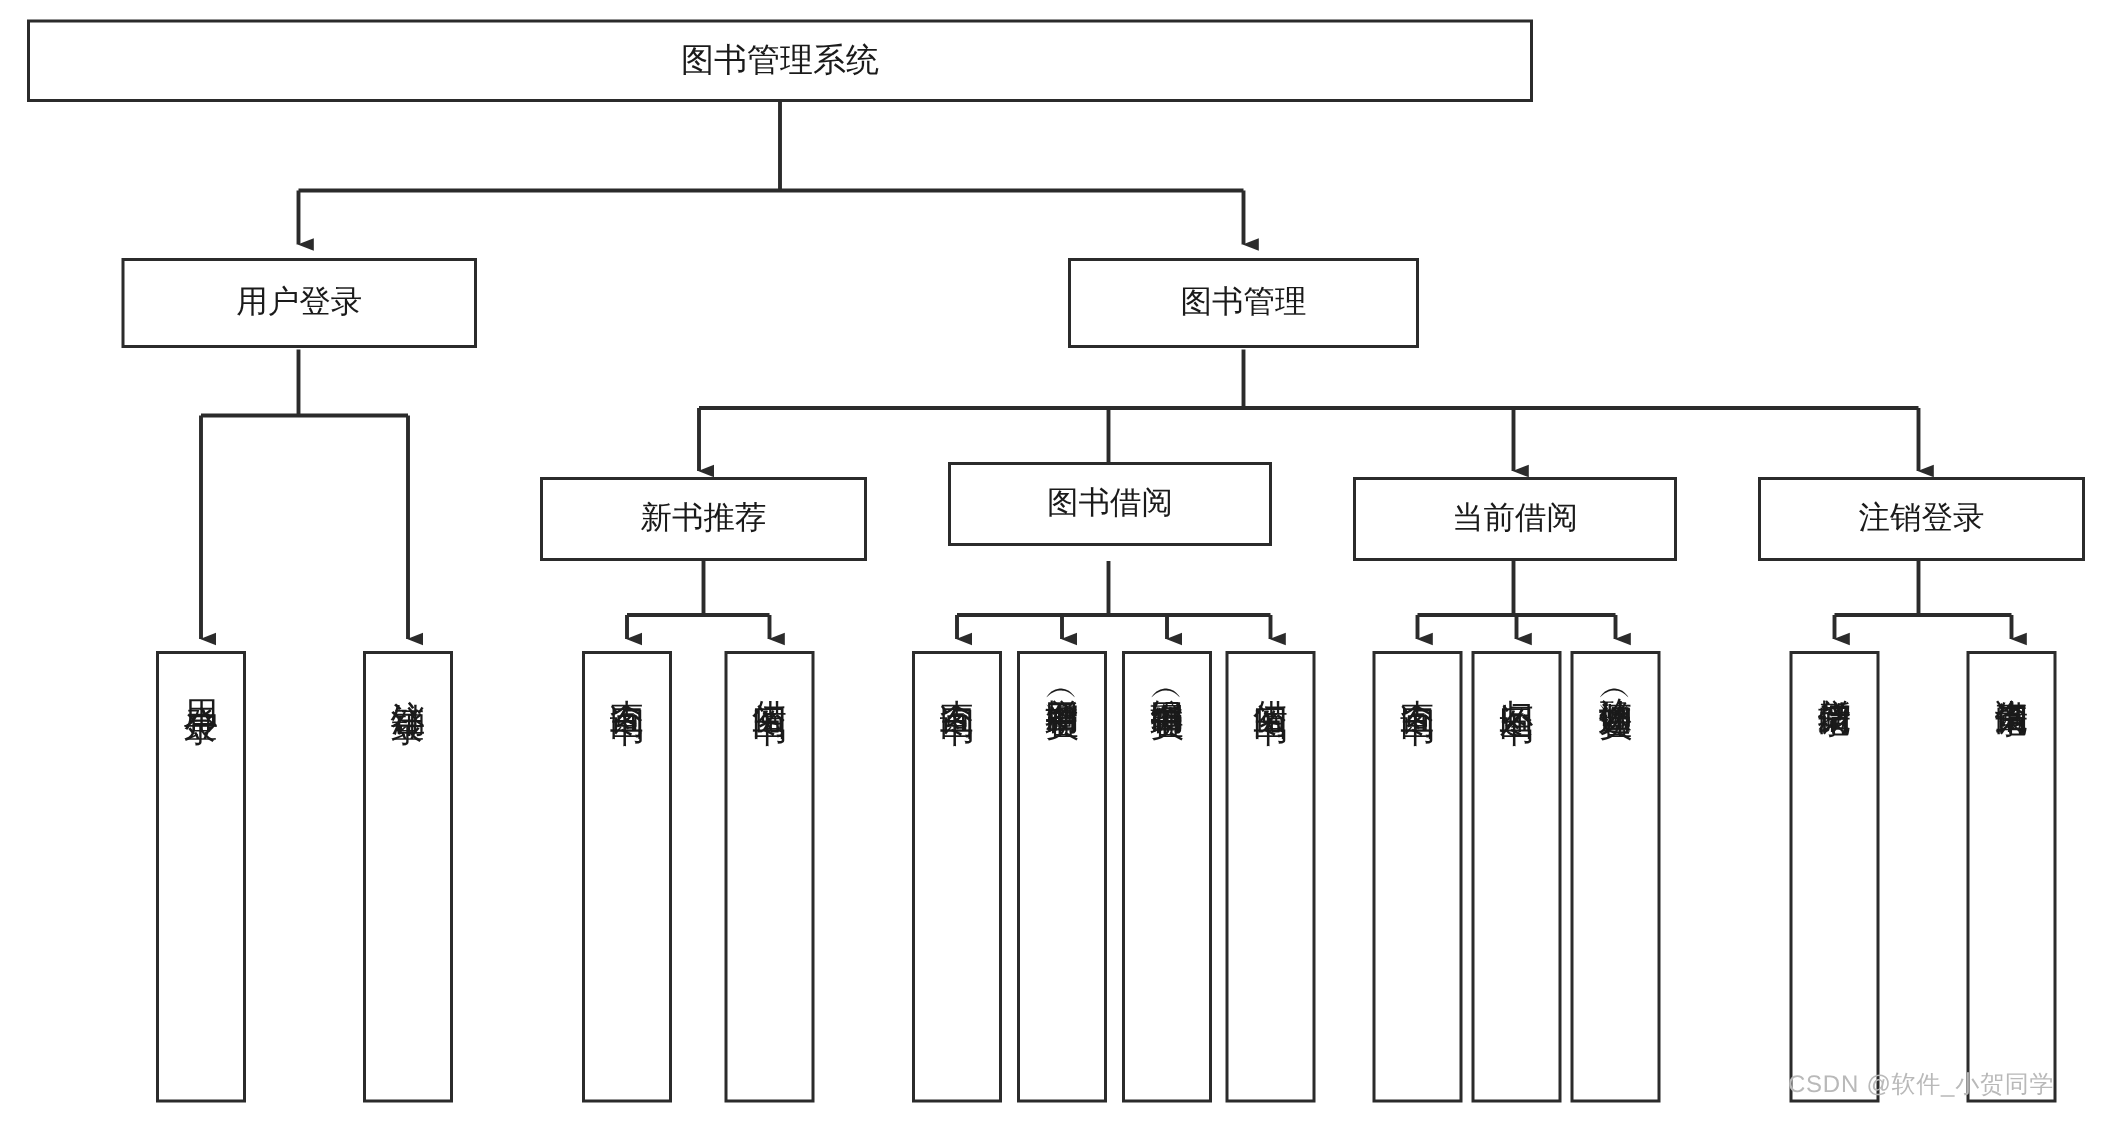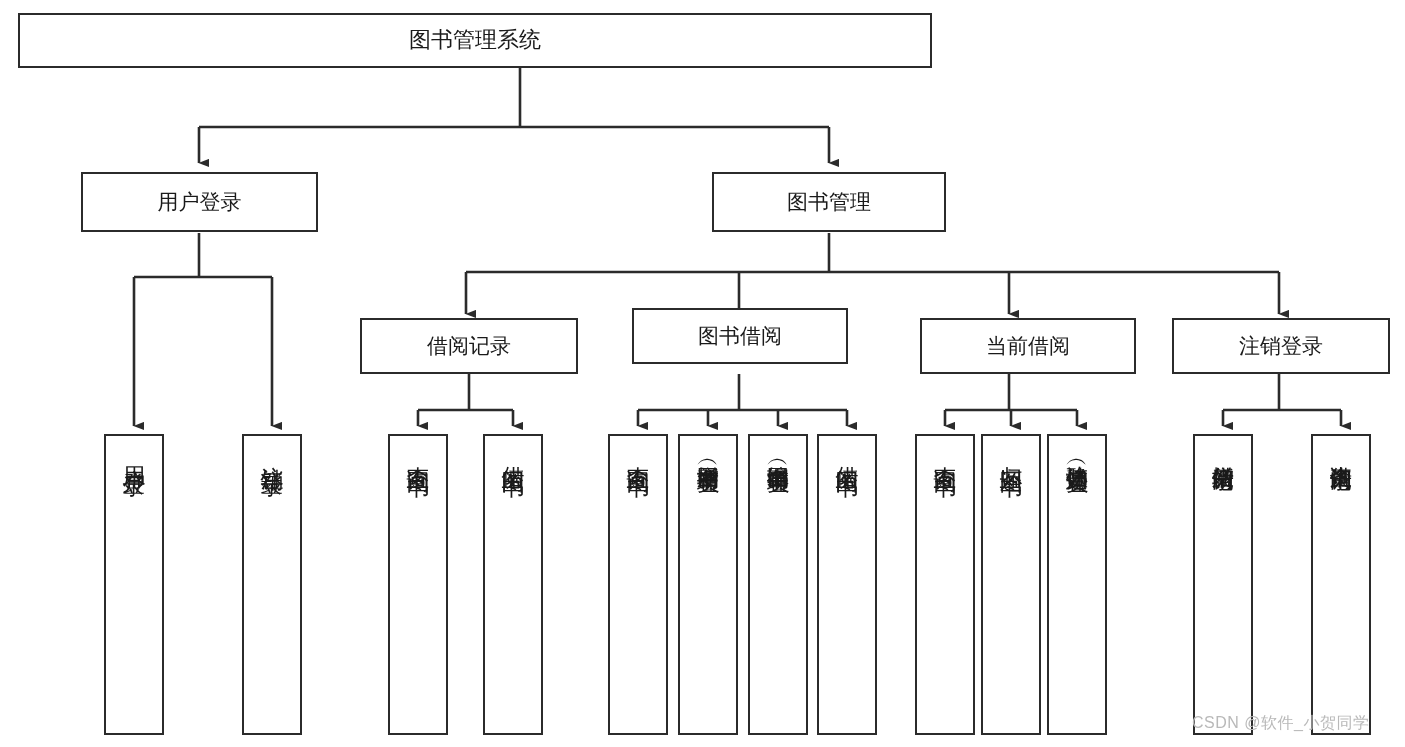--- a/index.html
+++ b/index.html
@@ -127,38 +127,38 @@
       <path d="M1011,410 L1011,426" marker-end="url(#arrowhead)"></path>
       <path d="M1077,410 L1077,426" marker-end="url(#arrowhead)"></path>
 
       <path d="M1279,374 L1279,410"></path>
       <path d="M1223,410 L1341,410"></path>
       <path d="M1223,410 L1223,426" marker-end="url(#arrowhead)"></path>
       <path d="M1341,410 L1341,426" marker-end="url(#arrowhead)"></path>
     </g>
   </svg>
 
-  <div class="node root h-text" style="left:18px; top:13px; width:914px; height:55px;">
+  <div class="node root h-text" style="left:18px; top:13px; width:1004px; height:55px;">
     <span class="node-label">图书管理系统</span>
   </div>
 
   <div class="node h-text" style="left:81px; top:172px; width:237px; height:60px;">
     <span class="node-label">用户登录</span>
   </div>
   <div class="node h-text" style="left:712px; top:172px; width:234px; height:60px;">
     <span class="node-label">图书管理</span>
   </div>
 
   <div class="node h-text" style="left:360px; top:318px; width:218px; height:56px;">
-    <span class="node-label">借阅记录</span>
+    <span class="node-label">新书推荐</span>
   </div>
   <div class="node h-text" style="left:632px; top:308px; width:216px; height:56px;">
     <span class="node-label">图书借阅</span>
   </div>
-  <div class="node h-text" style="left:902px; top:318px; width:216px; height:56px;margin-left:18px;">
+  <div class="node h-text" style="left:902px; top:318px; width:216px; height:56px;">
     <span class="node-label">当前借阅</span>
   </div>
   <div class="node h-text" style="left:1172px; top:318px; width:218px; height:56px;">
     <span class="node-label">注销登录</span>
   </div>
 
   <div class="node leaf" style="left:104px; top:434px; width:60px; height:301px;">
     <span class="node-label">用户登录</span>
   </div>
   <div class="node leaf" style="left:242px; top:434px; width:60px; height:301px;">

